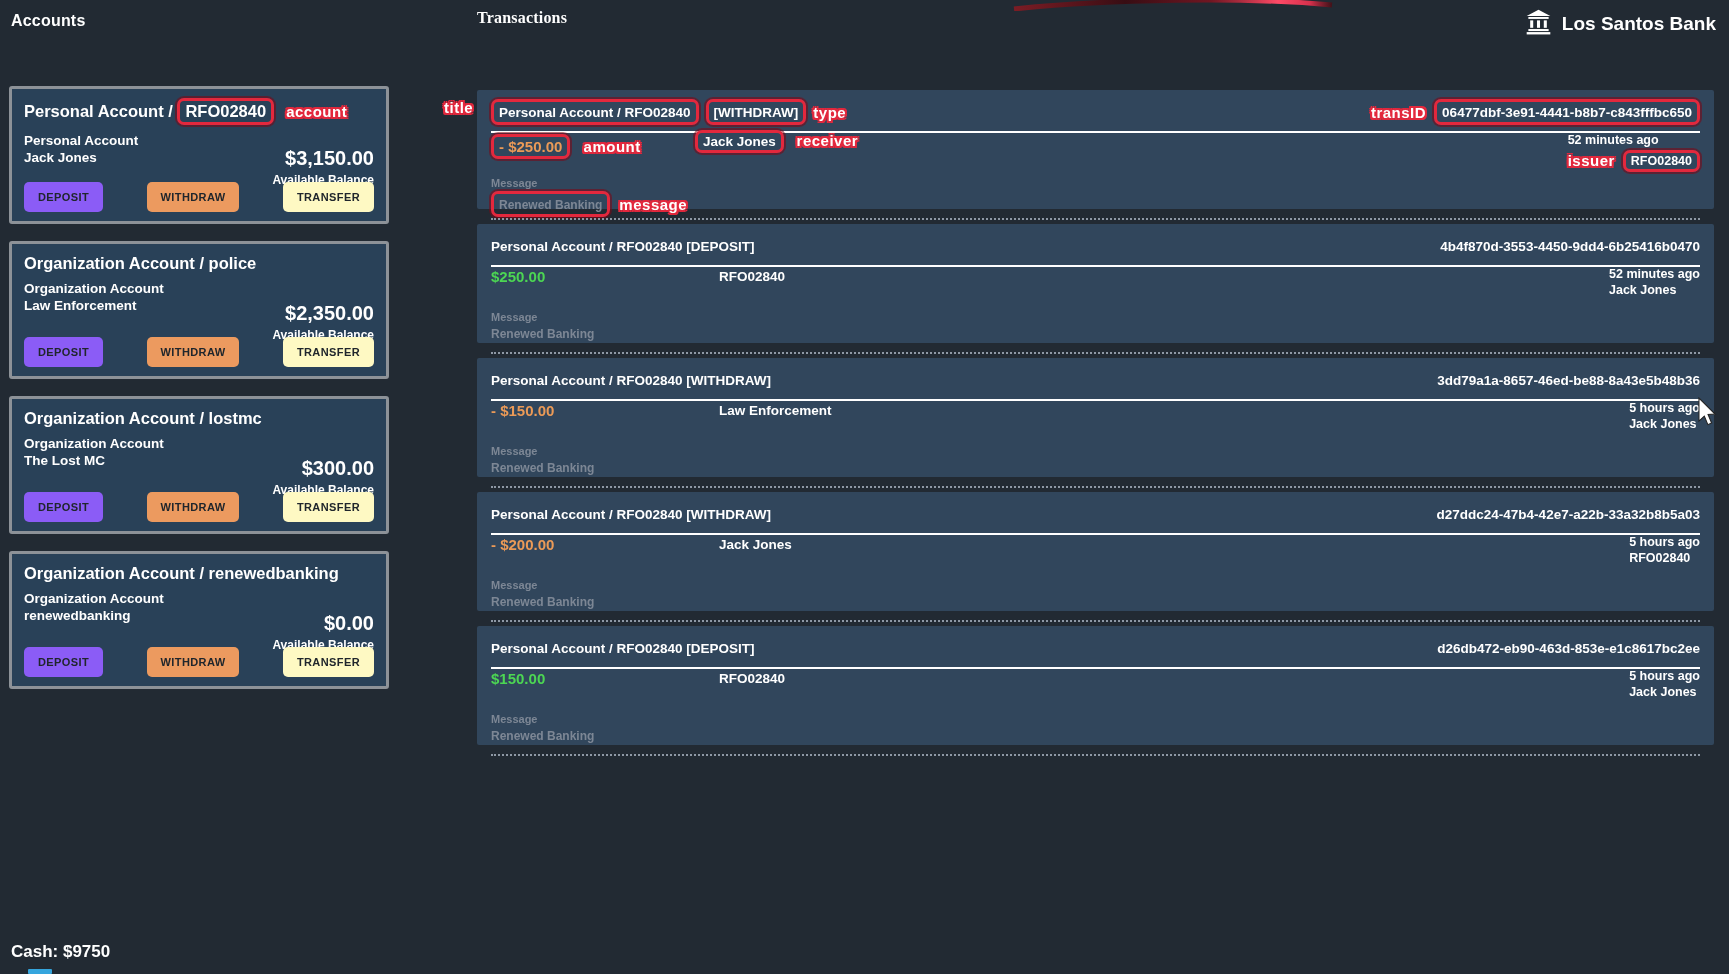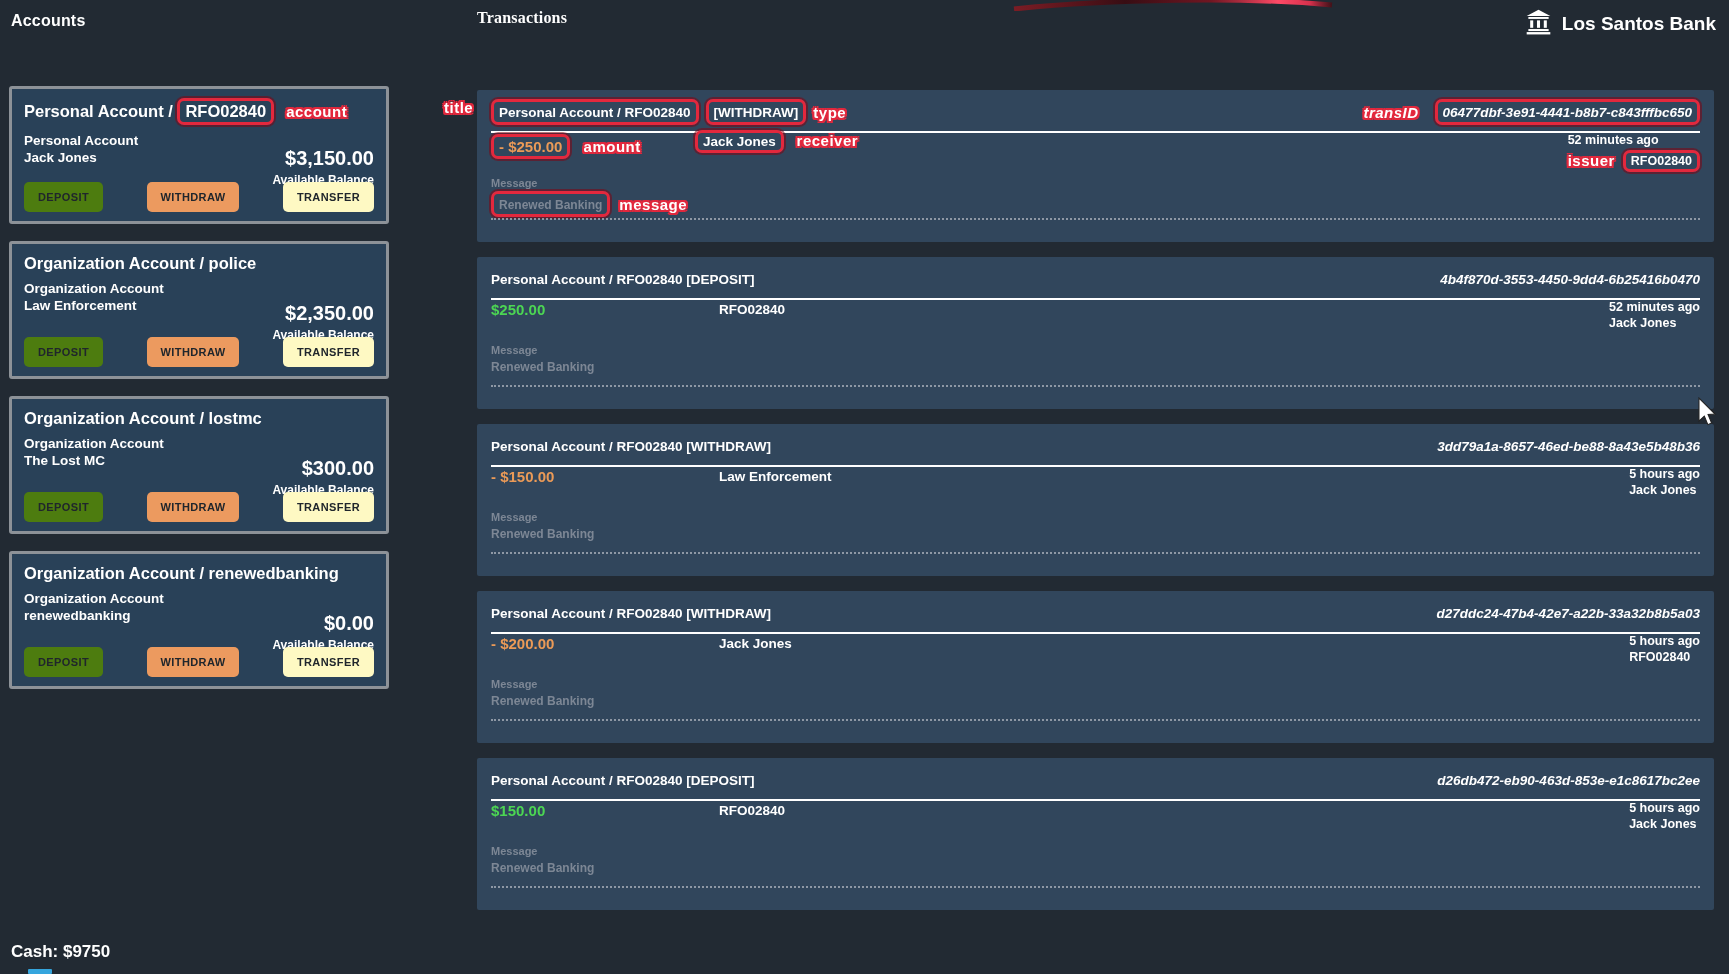--- a/index.html
+++ b/index.html
@@ -28,34 +28,34 @@
     padding:9px 12px;position:relative;
   }
   .acct-title{font-size:16.5px;font-weight:700;line-height:20px;white-space:nowrap;}
   .acct-sub{font-size:13.5px;font-weight:700;line-height:17px;margin-top:7px;}
   .acct-balance-wrap{position:absolute;right:12px;top:58px;text-align:right;}
   .acct-balance{font-size:20px;font-weight:700;}
   .acct-balance-label{font-size:12px;font-weight:600;margin-top:3px;}
   .acct-buttons{position:absolute;left:12px;right:12px;bottom:9px;display:flex;justify-content:space-between;}
   .btn{border:none;border-radius:5px;font-weight:700;font-size:11px;letter-spacing:.4px;
        padding:9px 14px;color:#20262c;cursor:pointer;font-family:inherit;}
-  .btn.deposit{background:#4d7c0f;padding-left:14px;}
+  .btn.deposit{background:#8b5cf6;padding-left:14px;}
   .btn.withdraw{background:#ec9a5f;}
   .btn.transfer{background:#fef9c3;}
 
   
   #tx-col{position:absolute;left:477px;top:90px;width:1237px;}
   .tx-card{
-    box-sizing:border-box;height:152px;margin-bottom:15px;
+    box-sizing:border-box;height:119px;margin-bottom:15px;
     background:#31465c;border-radius:2px;position:relative;
     padding:11px 14px;
   }
   .tx-head{display:flex;justify-content:space-between;align-items:center;height:22px;}
   .tx-head-left{display:flex;align-items:center;gap:7px;}
-  .tx-head-right{display:flex;align-items:center;gap:16px;font-style:italic;}
+  .tx-head-right{display:flex;align-items:center;gap:8px;}
   .tx-title{font-size:13.5px;font-weight:700;white-space:nowrap;}
   .tx-id{font-size:13.5px;font-weight:700;white-space:nowrap;}
   .tx-divider{height:2px;background:#ffffff;margin-top:8px;}
   .tx-row{position:absolute;left:14px;right:14px;top:44px;height:22px;}
   .tx-amount{position:absolute;left:0;top:0;font-size:15px;font-weight:700;white-space:nowrap;}
   .tx-amount .amt.pos{color:#4cd653;}
   .tx-amount .amt.neg{color:#eb9a57;}
   .tx-receiver{position:absolute;top:1px;font-size:13.5px;font-weight:700;white-space:nowrap;}
   .tx-receiver.plain{left:228px;}
   .tx-receiver.annotated{left:204px;top:-4px;}

